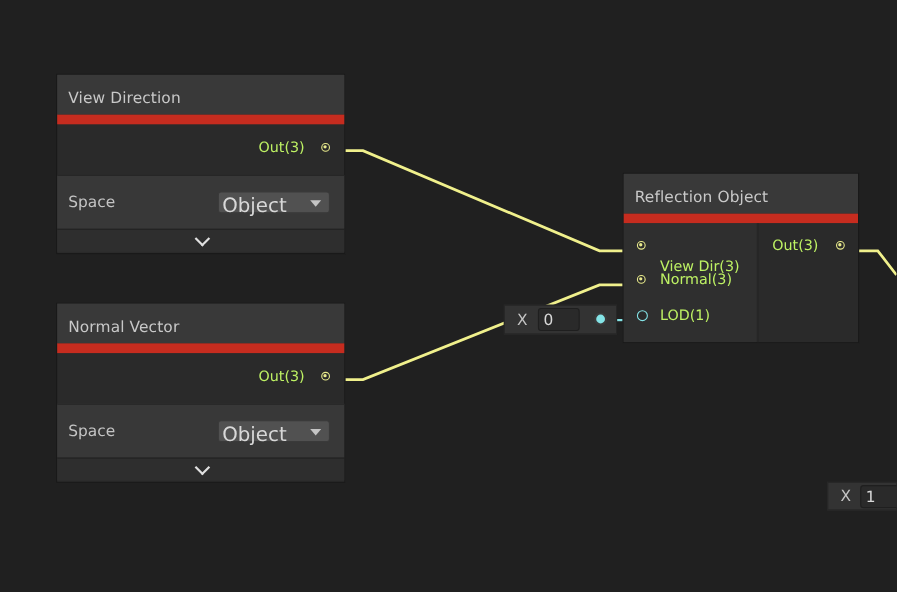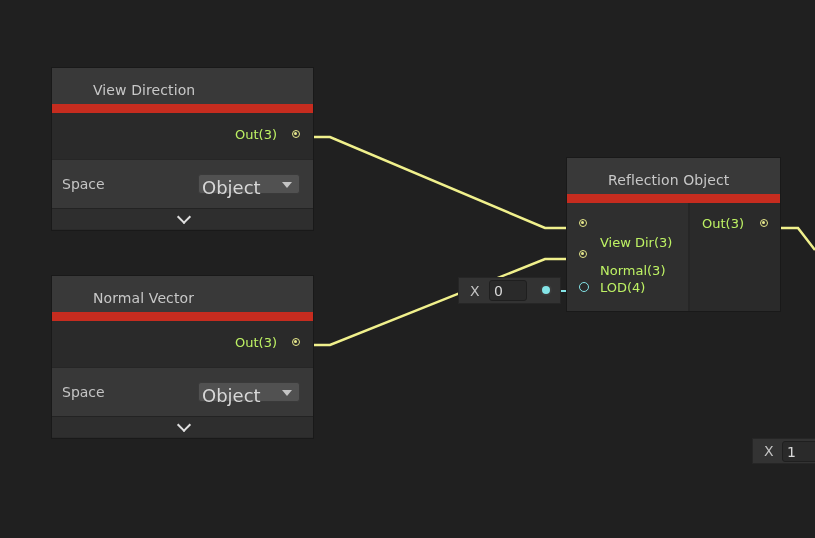--- a/index.html
+++ b/index.html
@@ -7,21 +7,21 @@
       width:815px; height:538px; overflow:hidden; position:relative;
       background:#202020;
       font-family:"DejaVu Sans", "Liberation Sans", sans-serif;
       color:#c4c4c4;
     }
     #canvas { position:absolute; left:0; top:0; width:815px; height:538px; }
     svg.wires { position:absolute; left:0; top:0; pointer-events:none; }
 
     .node { position:absolute; background:#2a2a2a; border:1px solid #191919; box-sizing:border-box; }
     .node-title { background:#393939; height:36px; position:relative; }
-    .node-title span { position:absolute; left:10px; top:14px; font-size:14px; color:#c8c8c8; letter-spacing:0.1px;margin-left:31px; }
+    .node-title span { position:absolute; left:10px; top:14px; font-size:14px; color:#c8c8c8; letter-spacing:0.1px; }
     .title-bar { height:9px; background:#c62c1f; }
 
     .port-row { position:relative; height:30px; }
     .port-label { position:absolute; font-size:13px; color:#bef264; }
     .port-dot { position:absolute; width:8px; height:8px; border-radius:50%; box-sizing:border-box; }
     .port-dot.vec3 { border:1.5px solid #e8ea8c; background:#2a2a2a; }
     .port-dot.vec3::after { content:""; position:absolute; left:1px; top:1px; width:3px; height:3px; border-radius:50%; background:#e8ea8c; }
     .port-dot.vec1 { border:1.5px solid #84e4e7; background:#2a2a2a; }
 
     .section { background:#383838; border-top:1px solid #262626; position:relative; }
@@ -110,25 +110,25 @@
     </div>
     <div class="title-bar"></div>
     <div style="position:relative; height:108px;">
       <div style="position:absolute; left:0; top:0; width:121px; height:108px; background:#2f2f2f; border-right:2px solid #262626;">
         <div style="position:absolute; left:0; top:10px; width:121px; height:22px;">
           <span class="port-dot vec3" style="left:12px; top:6px;"></span>
           <span class="port-label" style="left:33px; top:3px;margin-top:19px;">View Dir(3)</span>
         </div>
         <div style="position:absolute; left:0; top:41px; width:121px; height:22px;">
           <span class="port-dot vec3" style="left:12px; top:6px;"></span>
-          <span class="port-label" style="left:33px; top:19px;text-align:center;">Normal(3)</span>
+          <span class="port-label" style="left:33px; top:3px;text-align:center;">Normal(3)</span>
         </div>
         <div style="position:absolute; left:0; top:73px; width:121px; height:22px;">
           <span class="port-dot vec1" style="left:12px; top:6px; width:10px; height:10px;"></span>
-          <span class="port-label" style="left:33px; top:4px;">LOD(4)</span>
+          <span class="port-label" style="left:33px; top:4px;">LOD(1)</span>
         </div>
       </div>
       <div style="position:absolute; left:123px; top:0; right:0; height:108px; background:#2a2a2a;">
         <div style="position:absolute; left:0; top:10px; right:0; height:22px;">
           <span class="port-label" style="left:12px; top:3px;">Out(3)</span>
           <span class="port-dot vec3" style="right:12px; top:6px;"></span>
         </div>
       </div>
     </div>
   </div>

